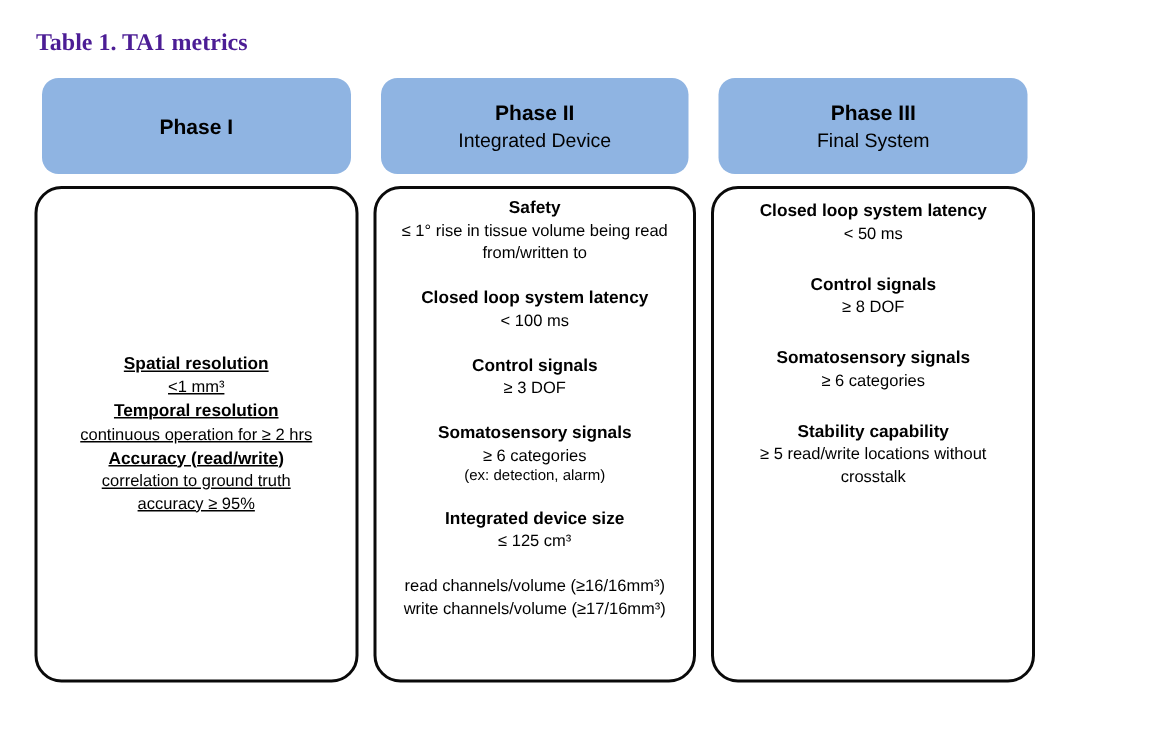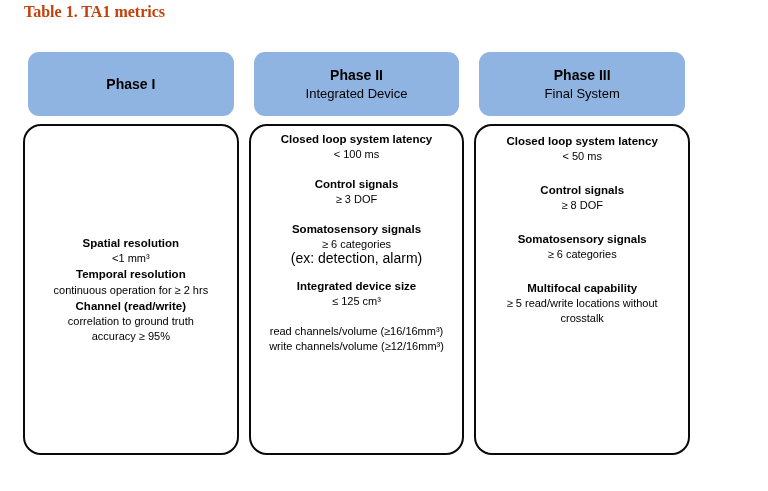--- a/index.html
+++ b/index.html
@@ -7,33 +7,34 @@
     width: 768px; height: 491px;
     background: #ffffff;
     overflow: hidden;
     font-family: "Liberation Sans", sans-serif;
     color: #000000;
   }
   .page { position: relative; width: 768px; height: 491px; }
 
   .doc-title {
     position: absolute;
-    left: 24px; top: 3px;
+    left: 24px; top: 20px;
     font-family: "Liberation Serif", serif;
     font-weight: bold;
     font-size: 16px;
-    color: #c2410c;
+    color: #4c1d95;
   }
 
   .columns {
     position: absolute;
     left: 23px; top: 52px;
     width: 667px; height: 403px;
     display: flex;
     gap: 10px;
+    justify-content: flex-end;
   }
   .column {
     flex: 1 1 0;
     display: flex;
     flex-direction: column;
   }
 
   .phase-header {
     margin: 0 5px;
     height: 64px;
@@ -62,37 +63,37 @@
     flex: 1 1 auto;
     border: 2px solid #0a0a0a;
     border-radius: 18px;
     background: #ffffff;
     padding: 6px 2px;
     display: flex;
     flex-direction: column;
     text-align: center;
     box-sizing: border-box;
   }
-  .content-box.v-center { justify-content: center; gap: 1px; }
+  .content-box.v-center { justify-content: center; gap: 1px; text-decoration: underline; }
   .content-box.v-top    { justify-content: flex-start; }
   .content-box.gap-med  { gap: 15px; }
   .content-box.gap-wide { gap: 19px; padding-top: 8px; }
 
   .metric { flex: 0 0 auto; }
   .metric-title {
     font-weight: bold;
     font-size: 11.5px;
     line-height: 15px;
   }
   .metric-line {
     font-size: 11px;
     line-height: 15px;
   }
   .metric-note {
-    font-size: 14px;
+    font-size: 10px;
     line-height: 12px;
   }
 </style>
 </head>
 <body>
 
 <div class="page">
 
   <div class="doc-title">Table 1. TA1 metrics</div>
 
@@ -107,53 +108,58 @@
           <div class="metric-title">Spatial resolution</div>
           <div class="metric-line">&lt;1 mm³</div>
         </div>
         <div class="metric">
           <div class="metric-title">Temporal resolution</div>
         </div>
         <div class="metric">
           <div class="metric-line">continuous operation for ≥ 2 hrs</div>
         </div>
         <div class="metric">
-          <div class="metric-title">Channel (read/write)</div>
+          <div class="metric-title">Accuracy (read/write)</div>
           <div class="metric-line">correlation to ground truth</div>
           <div class="metric-line">accuracy ≥ 95%</div>
         </div>
       </div>
     </div>
 
     <div class="column">
       <div class="phase-header">
         <div class="phase-name">Phase II</div>
         <div class="phase-subtitle">Integrated Device</div>
       </div>
       <div class="content-box v-top gap-med">
+        <div class="metric">
+          <div class="metric-title">Safety</div>
+          <div class="metric-line">≤ 1° rise in tissue volume being read</div>
+          <div class="metric-line">from/written to</div>
+        </div>
         <div class="metric">
           <div class="metric-title">Closed loop system latency</div>
           <div class="metric-line">&lt; 100 ms</div>
         </div>
         <div class="metric">
           <div class="metric-title">Control signals</div>
           <div class="metric-line">≥ 3 DOF</div>
         </div>
         <div class="metric">
           <div class="metric-title">Somatosensory signals</div>
           <div class="metric-line">≥ 6 categories</div>
           <div class="metric-note">(ex: detection, alarm)</div>
         </div>
         <div class="metric">
           <div class="metric-title">Integrated device size</div>
           <div class="metric-line">≤ 125 cm³</div>
         </div>
         <div class="metric">
           <div class="metric-line">read channels/volume (≥16/16mm³)</div>
-          <div class="metric-line">write channels/volume (≥12/16mm³)</div>
+          <div class="metric-line">write channels/volume (≥17/16mm³)</div>
         </div>
       </div>
     </div>
 
     <div class="column">
       <div class="phase-header">
         <div class="phase-name">Phase III</div>
         <div class="phase-subtitle">Final System</div>
       </div>
       <div class="content-box v-top gap-wide">
@@ -163,21 +169,21 @@
         </div>
         <div class="metric">
           <div class="metric-title">Control signals</div>
           <div class="metric-line">≥ 8 DOF</div>
         </div>
         <div class="metric">
           <div class="metric-title">Somatosensory signals</div>
           <div class="metric-line">≥ 6 categories</div>
         </div>
         <div class="metric">
-          <div class="metric-title">Multifocal capability</div>
+          <div class="metric-title">Stability capability</div>
           <div class="metric-line">≥ 5 read/write locations without</div>
           <div class="metric-line">crosstalk</div>
         </div>
       </div>
     </div>
 
   </div>
 </div>
 
 </body></html>

